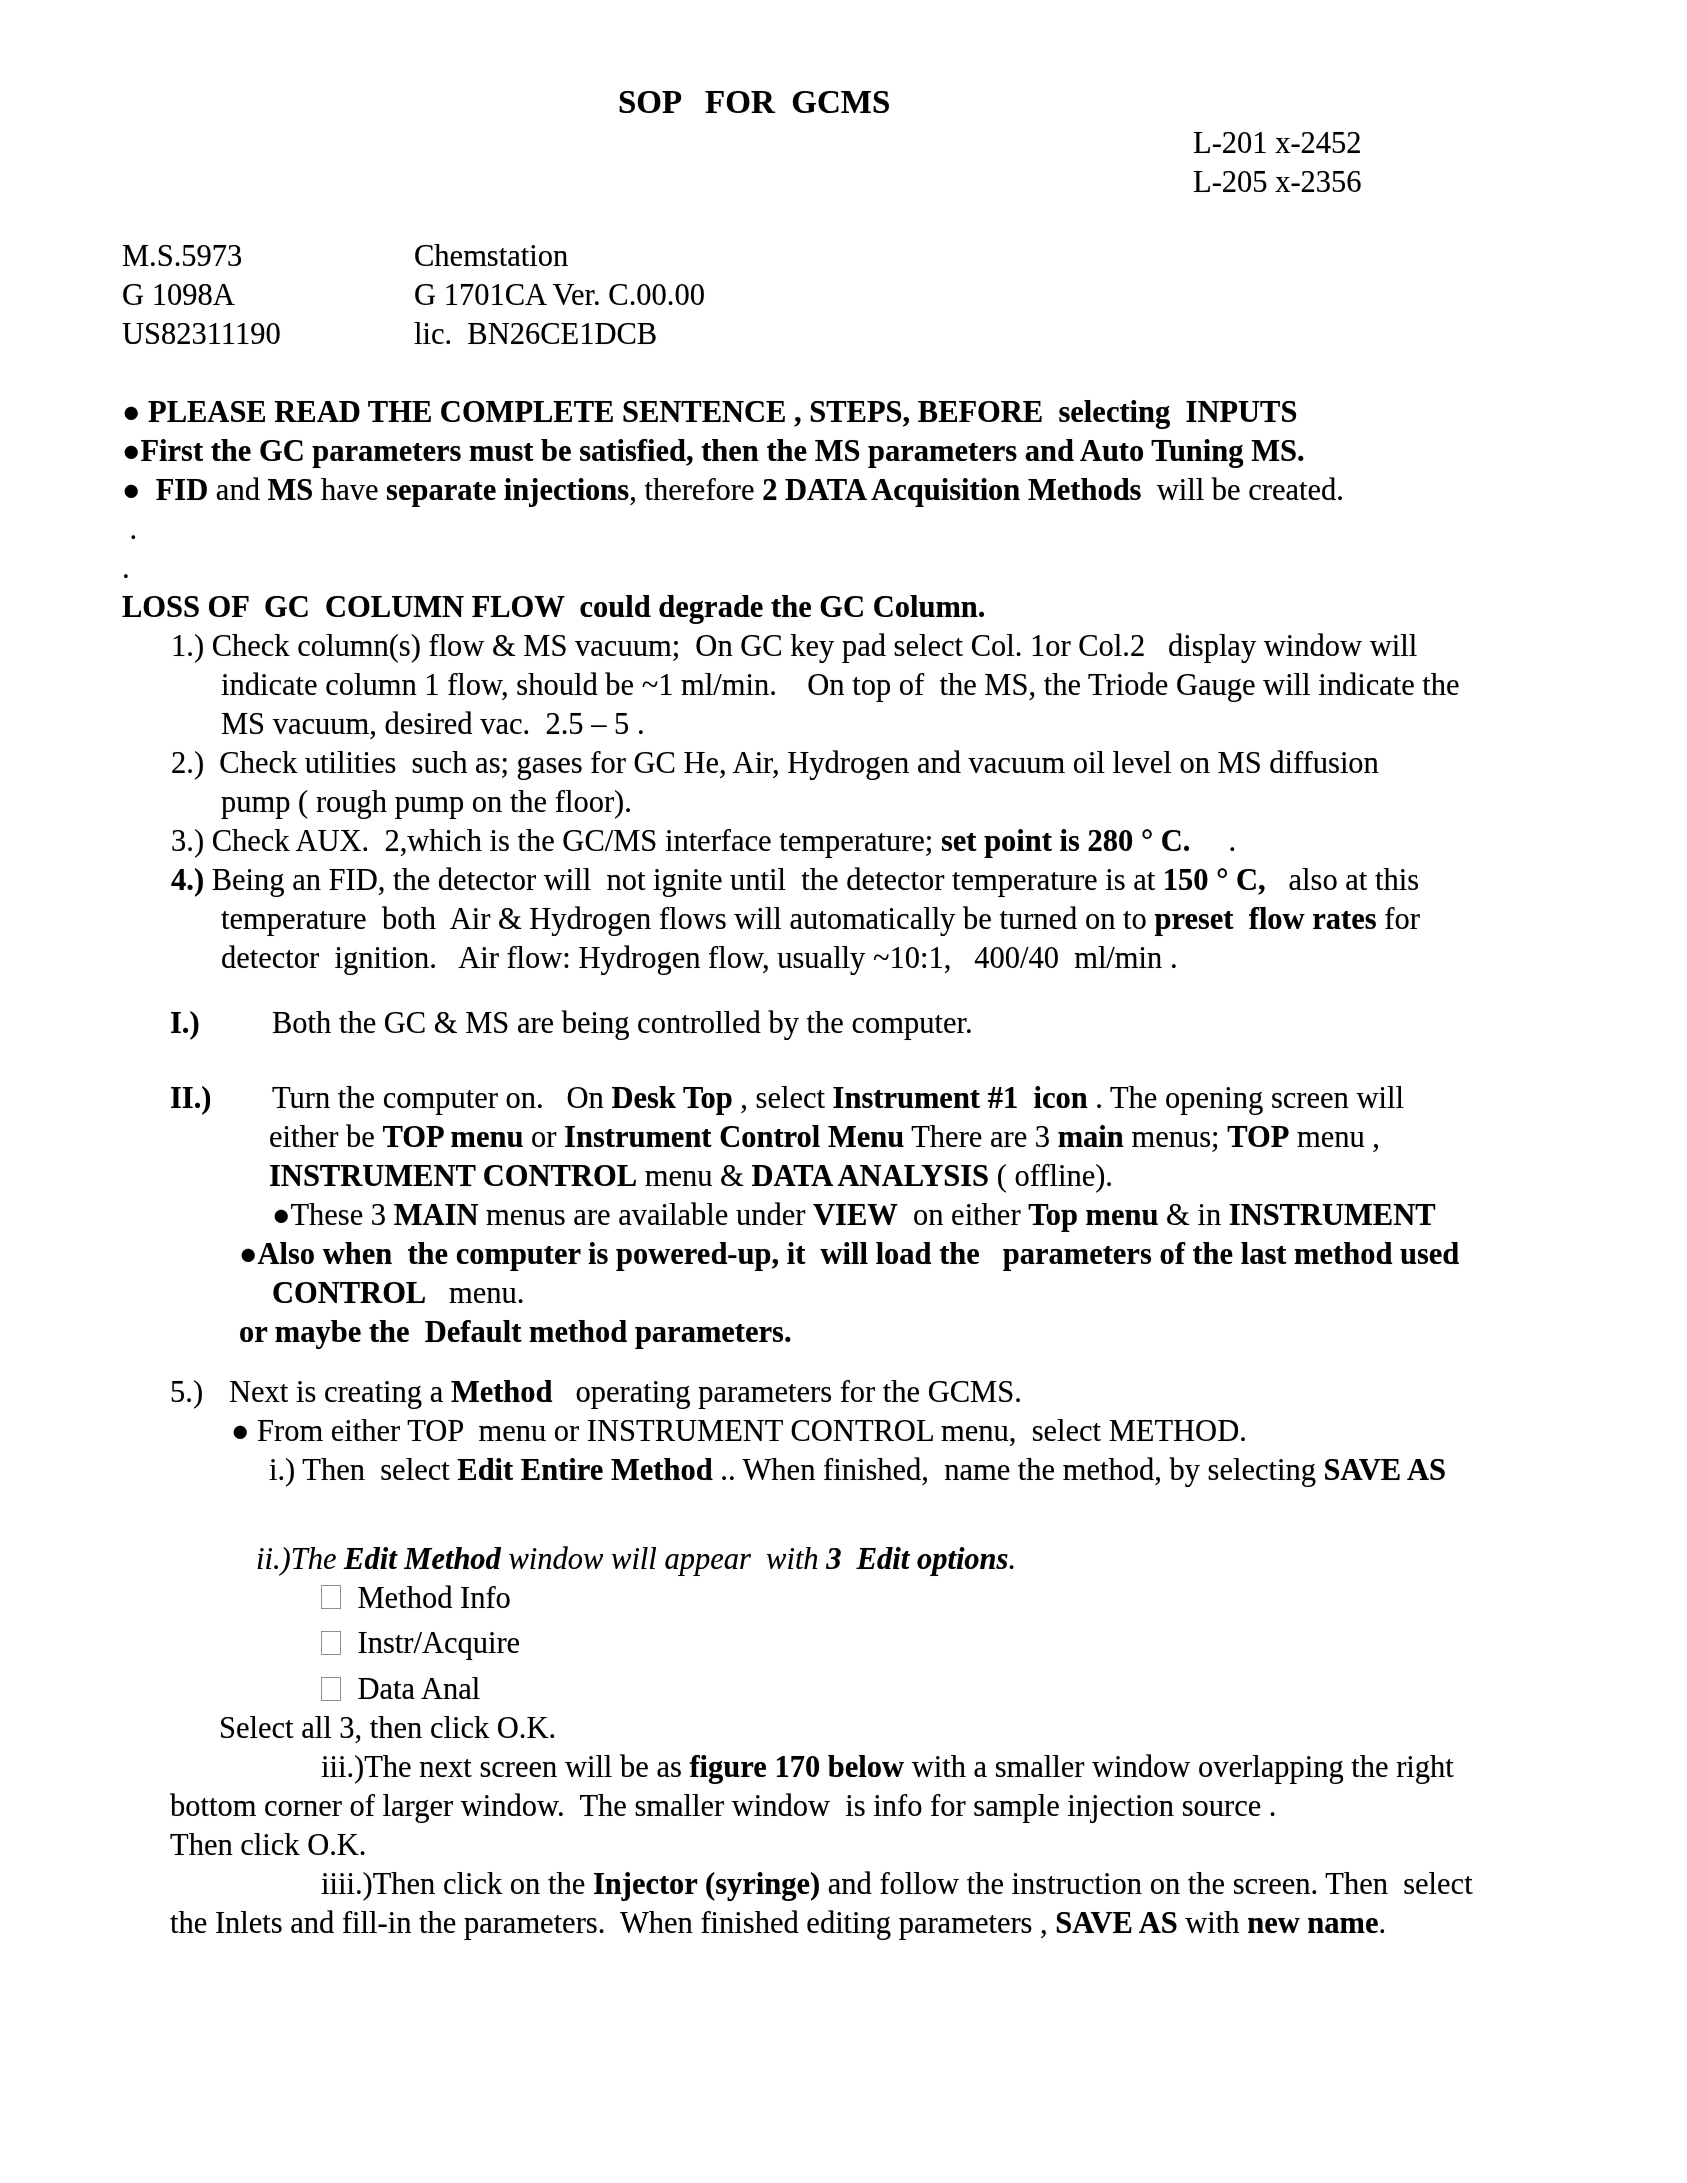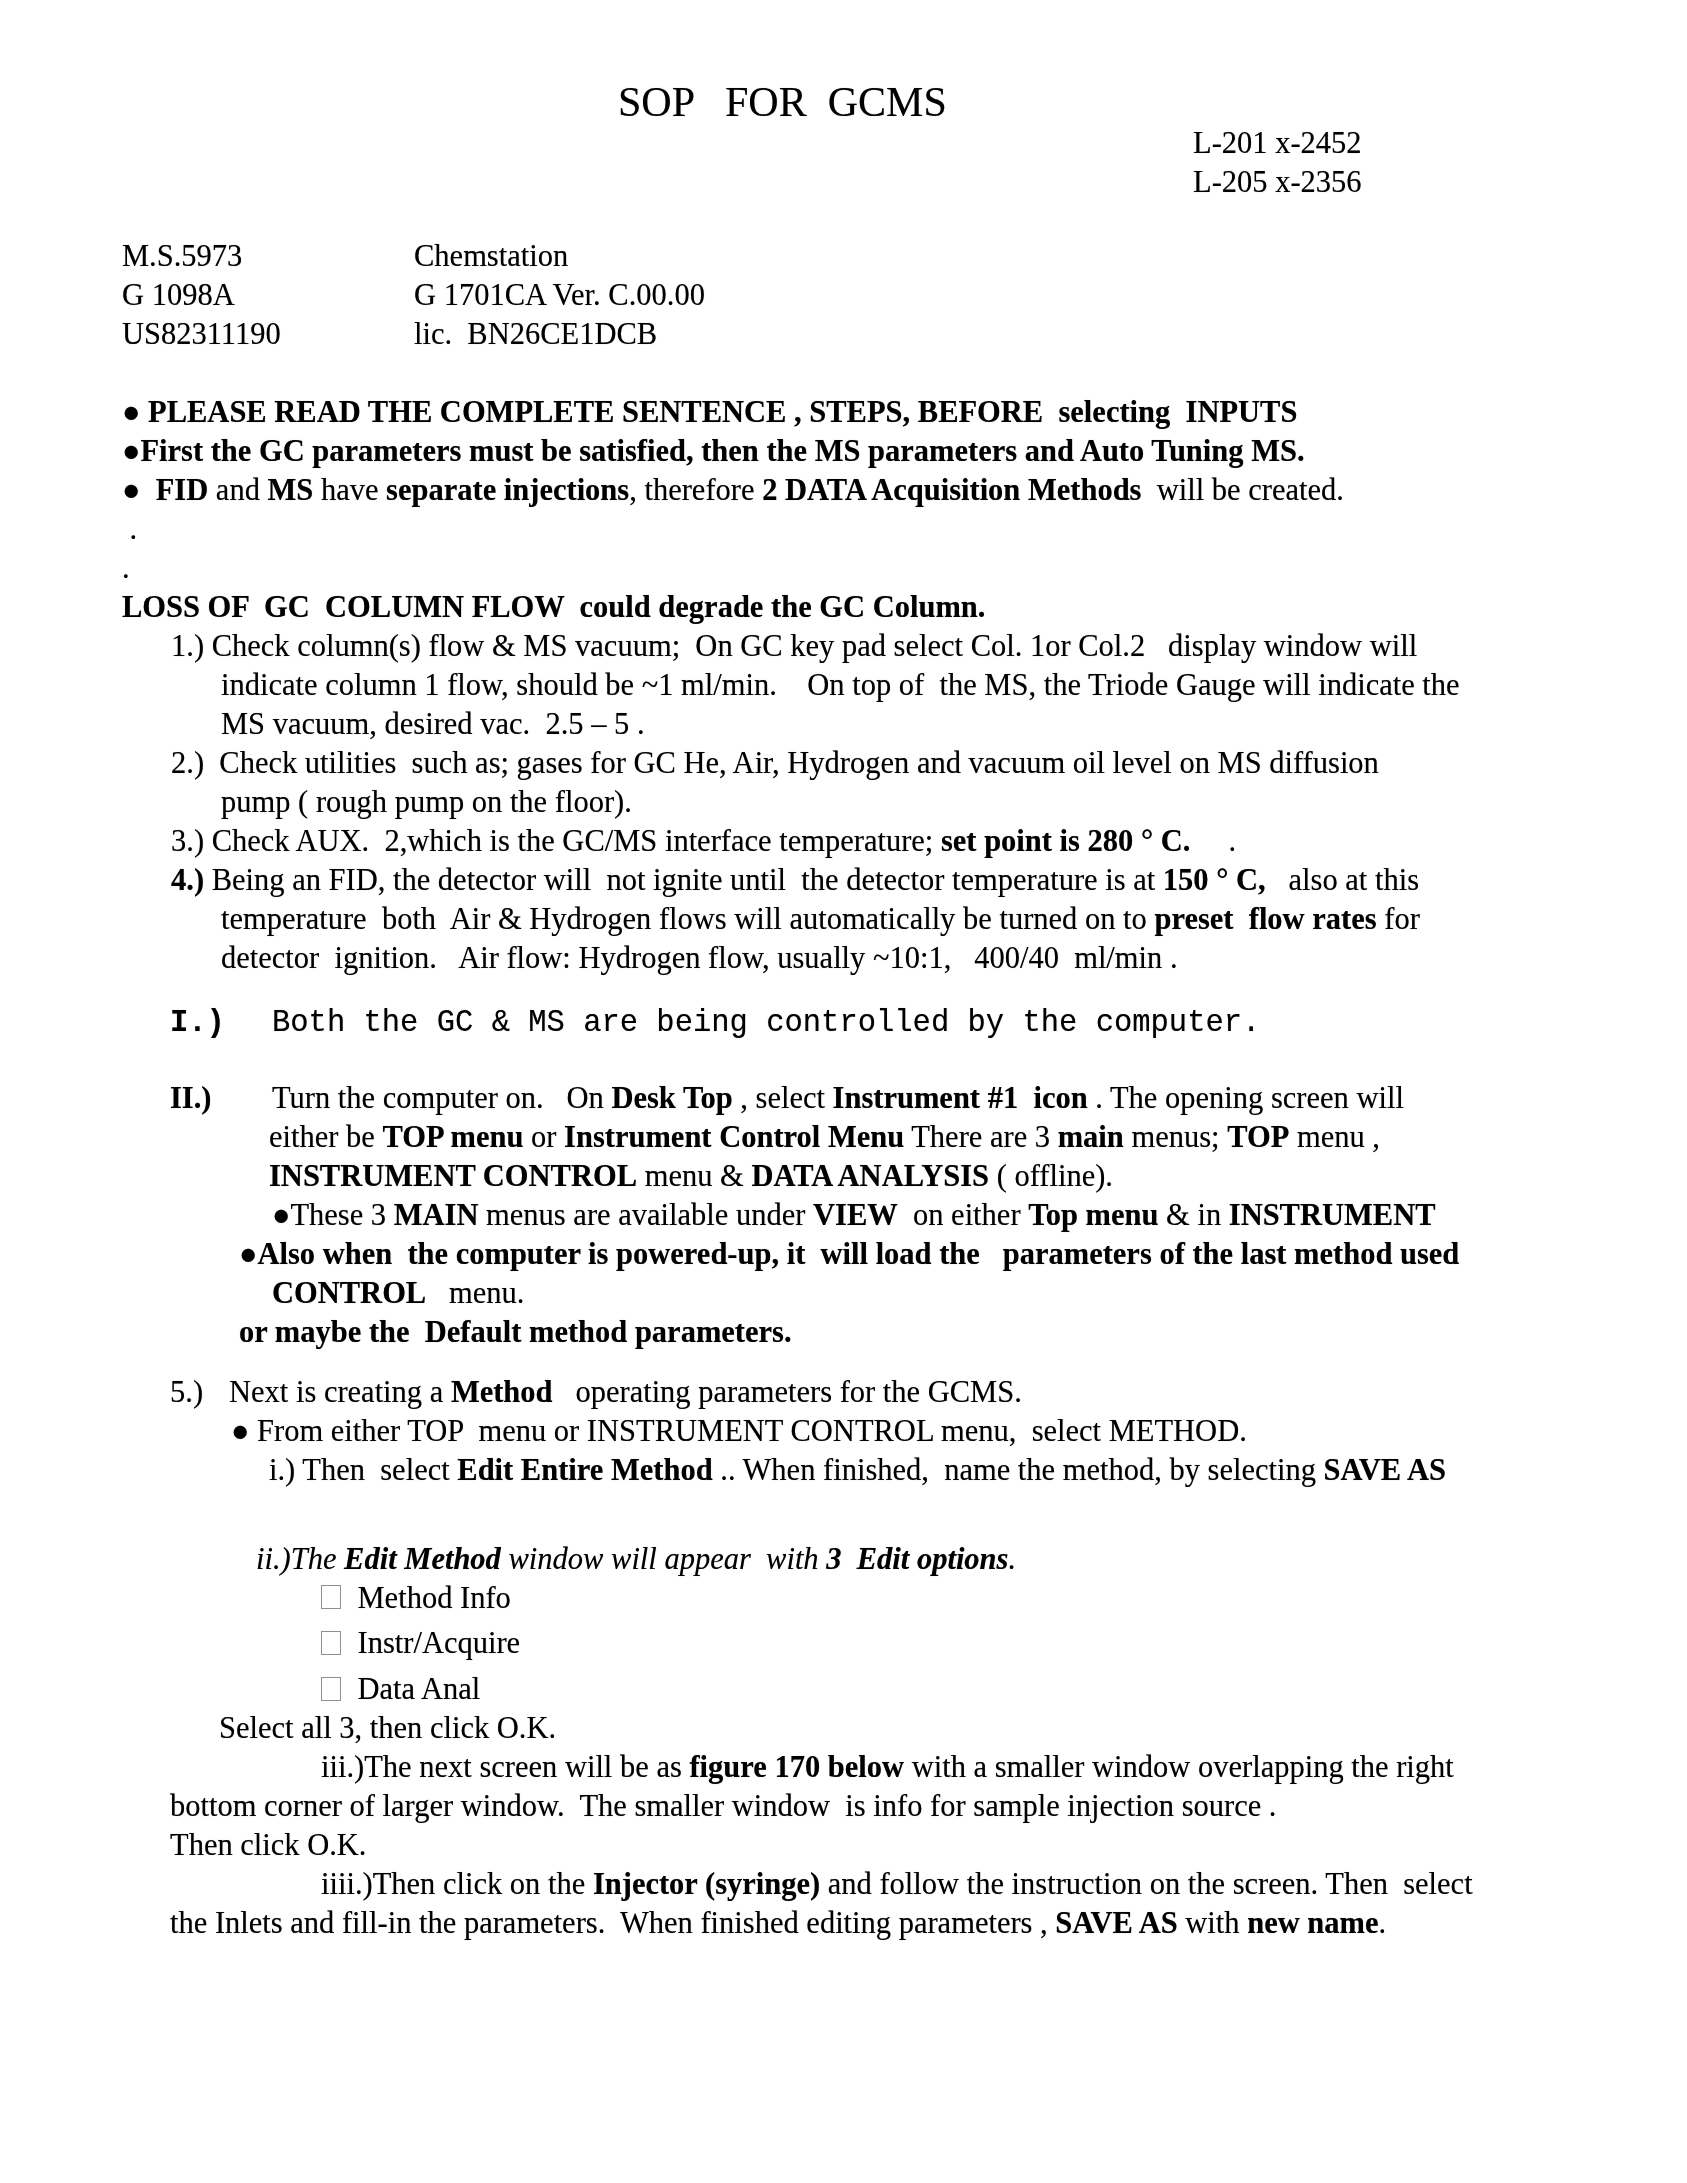--- a/index.html
+++ b/index.html
@@ -9,29 +9,29 @@
     background:#ffffff;
     font-family:"Liberation Serif","DejaVu Serif",serif;
     font-size:30.5px;line-height:39px;color:#000;
     text-shadow:0 0 0.8px rgba(0,0,0,0.45);
     overflow:hidden;
   }
   .content{position:absolute;left:122px;top:0;width:1565px;}
   p{margin:0;}
   .ln{white-space:pre;}
   .b{font-weight:700;}
-  .title{margin:80px 0 0 496px;font-size:42px;line-height:44px;font-weight:400;white-space:pre;}
+  .title{margin:80px 0 0 496px;font-size:33px;line-height:44px;font-weight:700;white-space:pre;}
   .codes{margin-left:1071px;}
   .equip{display:flex;margin-top:35px;}
   .ec1{width:391px;}
   .ec2{width:292px;}
   .ec3{flex:1;}
   .mt47{margin-top:39px;}
   .mt44{margin-top:36px;}
-  .mt31{margin-top:25.5px;font-family:Liberation Mono, monospace;}
+  .mt31{margin-top:25.5px;}
   .mt26{margin-top:21.4px;}
   .mt61{margin-top:50px;font-style:italic;}
   .mt8{margin-top:6.6px;}
   .ml9{margin-left:7.4px;}
   .ml58{margin-left:48px;}
   .ml60{margin-left:49px;}
   .ml118{margin-left:97px;}
   .ml120{margin-left:99px;}
   .ml132{margin-left:109px;}
   .ml142{margin-left:117px;}

